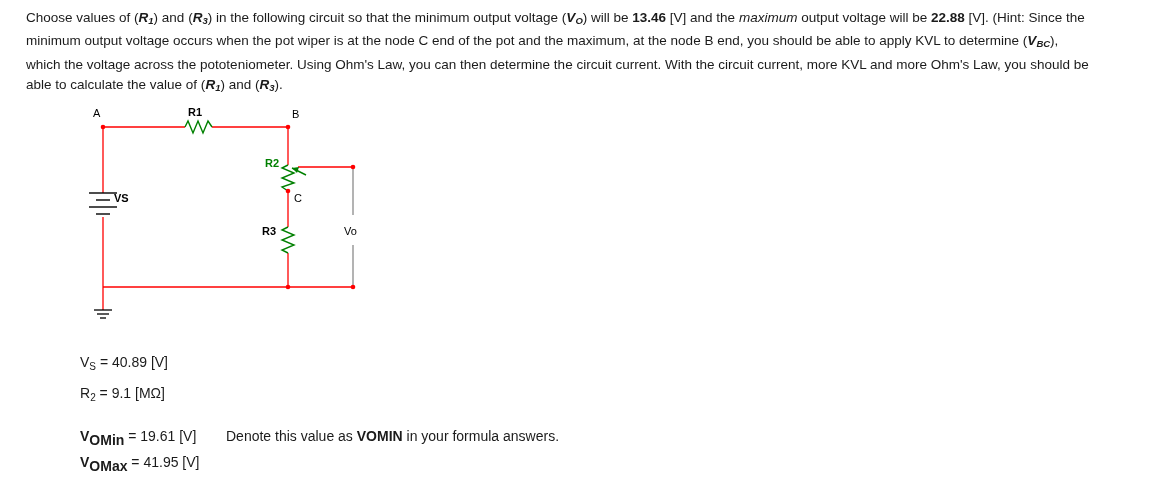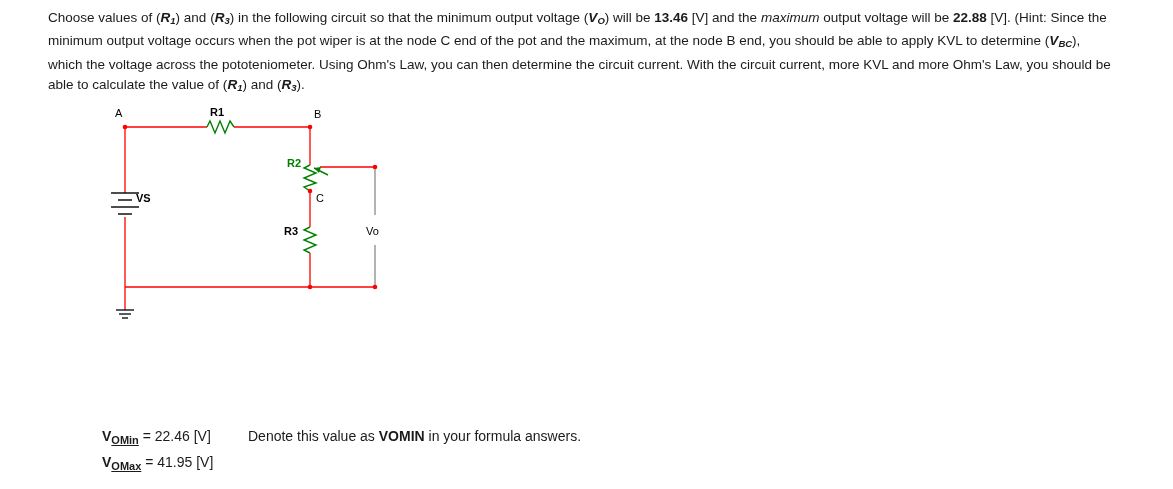--- a/index.html
+++ b/index.html
@@ -12,21 +12,20 @@
     height: 489px;
     font-family: "Liberation Sans", sans-serif;
     color: #222222;
     position: relative;
     overflow: hidden;
   }
   .page {
     position: relative;
     width: 955px;
     height: 489px;
-    margin-left: 22px;
   }
   .problem-text {
     position: absolute;
     left: 26px;
     top: 8px;
     width: 1070px;
     font-size: 13.5px;
     line-height: 20px;
     color: #1b1b1b;
   }
@@ -75,21 +74,21 @@
     display: flex;
     align-items: baseline;
     height: 26px;
     white-space: nowrap;
   }
   .answers .label {
     width: 146px;
     font-weight: bold;
   }
   .answers .label .eqpart { font-weight: normal; }
-  .answers .label .sub { font-size: 11px; vertical-align: -0.25em; font-weight: bold; text-decoration: underline; }
+  .answers .label .sub { font-size: 14px; vertical-align: -0.25em; font-weight: bold; }
   .answers .note { }
   .answers .note b { font-weight: bold; }
 </style>
 </head>
 <body>
 
 <div class="page">
 
   <div class="problem-text">
     Choose values of (<span class="var">R<span class="sub">1</span></span>) and (<span class="var">R<span class="sub">3</span></span>) in the following circuit so that the minimum output voltage (<span class="var">V<span class="sub">O</span></span>) will be <b>13.46</b> [V] and the <i>maximum</i> output voltage will be <b>22.88</b> [V]. (Hint: Since the minimum output voltage occurs when the pot wiper is at the node C end of the pot and the maximum, at the node B end, you should be able to apply KVL to determine (<span class="var">V<span class="sub">BC</span></span>), which the voltage across the pototeniometer. Using Ohm's Law, you can then determine the circuit current. With the circuit current, more KVL and more Ohm's Law, you should be able to calculate the value of (<span class="var">R<span class="sub">1</span></span>) and (<span class="var">R<span class="sub">3</span></span>).
@@ -163,24 +162,28 @@
       <text x="232" y="13" font-family="Liberation Sans, sans-serif" font-size="11" fill="#000000">B</text>
       <text x="234" y="97" font-family="Liberation Sans, sans-serif" font-size="11" fill="#000000">C</text>
       <text x="128" y="11" font-family="Liberation Sans, sans-serif" font-size="11" font-weight="bold" fill="#000000">R1</text>
       <text x="205" y="62" font-family="Liberation Sans, sans-serif" font-size="11" font-weight="bold" fill="#008000">R2</text>
       <text x="202" y="130" font-family="Liberation Sans, sans-serif" font-size="11" font-weight="bold" fill="#000000">R3</text>
       <text x="54" y="97" font-family="Liberation Sans, sans-serif" font-size="11" font-weight="bold" fill="#000000">VS</text>
       <text x="284" y="130" font-family="Liberation Sans, sans-serif" font-size="11" fill="#000000">Vo</text>
     </svg>
   </div>
 
+  <div class="given">
+    <div class="line">V<span class="sub">S</span><span> = 40.89 [V]</span></div>
+    <div class="line">R<span class="sub">2</span><span> = 9.1 [MΩ]</span></div>
+  </div>
 
   <div class="answers">
     <div class="row">
-      <div class="label">V<span class="sub">OMin</span><span class="eqpart"> = 22.46 [V]</span></div>
+      <div class="label">V<span class="sub">OMin</span><span class="eqpart"> = 19.61 [V]</span></div>
       <div class="note"><span>Denote this value as </span><b>VOMIN</b><span> in your formula answers.</span></div>
     </div>
     <div class="row">
       <div class="label">V<span class="sub">OMax</span><span class="eqpart"> = 41.95 [V]</span></div>
     </div>
   </div>
 
 </div>
 
 </body></html>

